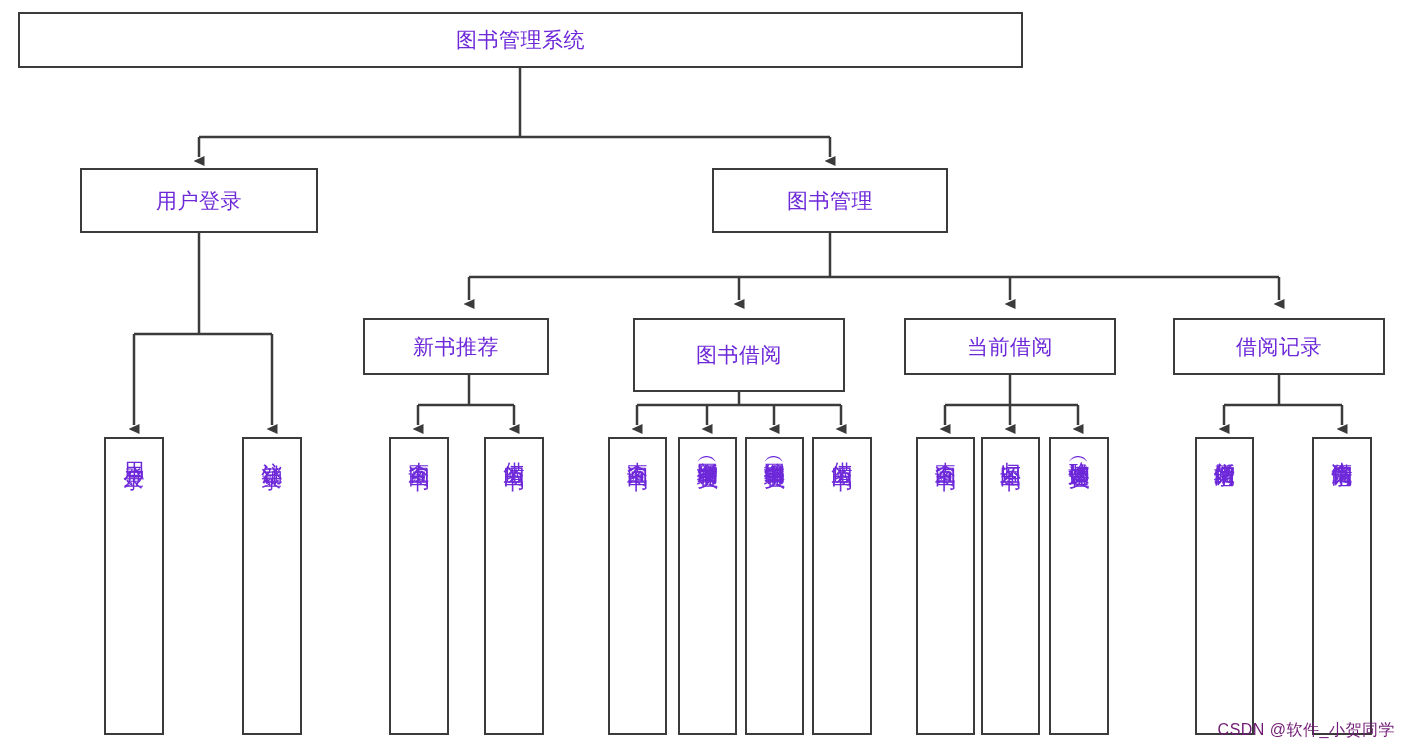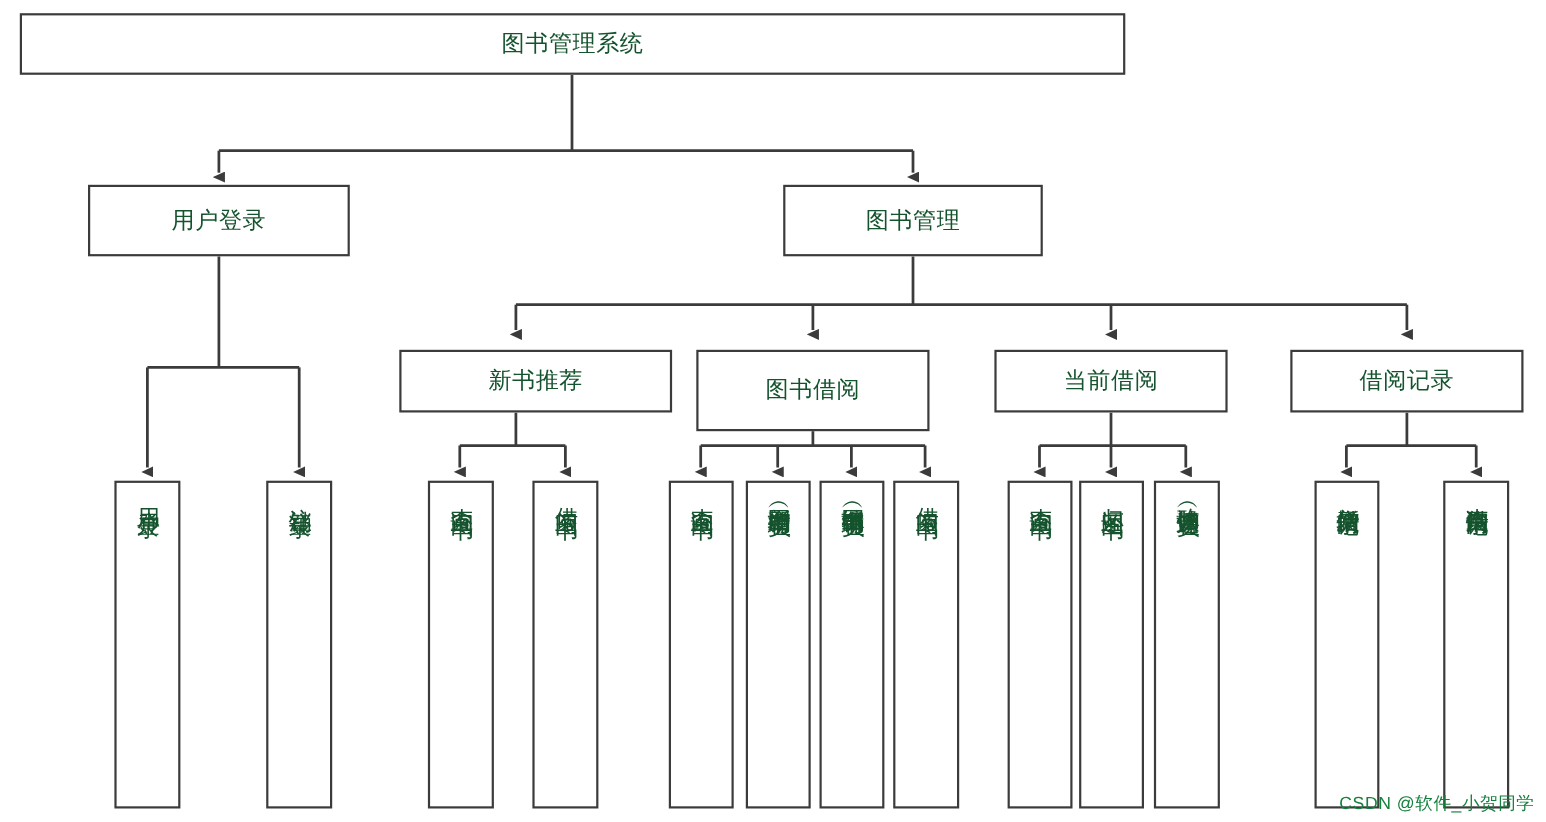--- a/index.html
+++ b/index.html
@@ -26,21 +26,21 @@
     pointer-events: none;
   }
   .node {
     position: absolute;
     box-sizing: border-box;
     background: #ffffff;
     border: 2px solid #3b3b3b;
     display: flex;
     align-items: center;
     justify-content: center;
-    color: #14532d;
+    color: #6d28d9;
   }
   .node.horiz .label {
     font-size: 21px;
     line-height: 1.2;
     letter-spacing: 0.5px;
     white-space: nowrap;
   }
   .node.vert {
     align-items: flex-start;
     justify-content: center;
@@ -55,21 +55,21 @@
     white-space: nowrap;
   }
   .node.vert.tight .label {
     letter-spacing: 1px;
   }
   .watermark {
     position: absolute;
     right: 10px;
     bottom: 6px;
     font-size: 16px;
-    color: #15803d;
+    color: #701a75;
     white-space: nowrap;
     letter-spacing: 0.5px;
   }
 </style>
 </head>
 <body>
 
 <div id="canvas">
 
   <svg id="wires" viewBox="0 0 1405 747">
@@ -126,21 +126,21 @@
     <span class="label">图书管理系统</span>
   </div>
 
   <div class="node horiz" style="left:80px; top:168px; width:238px; height:65px;">
     <span class="label">用户登录</span>
   </div>
   <div class="node horiz" style="left:712px; top:168px; width:236px; height:65px;text-align:center;">
     <span class="label">图书管理</span>
   </div>
 
-  <div class="node horiz" style="left:363px; top:318px; width:248px; height:57px;">
+  <div class="node horiz" style="left:363px; top:318px; width:186px; height:57px;">
     <span class="label">新书推荐</span>
   </div>
   <div class="node horiz" style="left:633px; top:318px; width:212px; height:74px;">
     <span class="label">图书借阅</span>
   </div>
   <div class="node horiz" style="left:1173px; top:318px; width:212px; height:57px;">
     <span class="label">借阅记录</span>
   </div>
   <div class="node horiz" style="left:904px; top:318px; width:212px; height:57px;">
     <span class="label">当前借阅</span>

